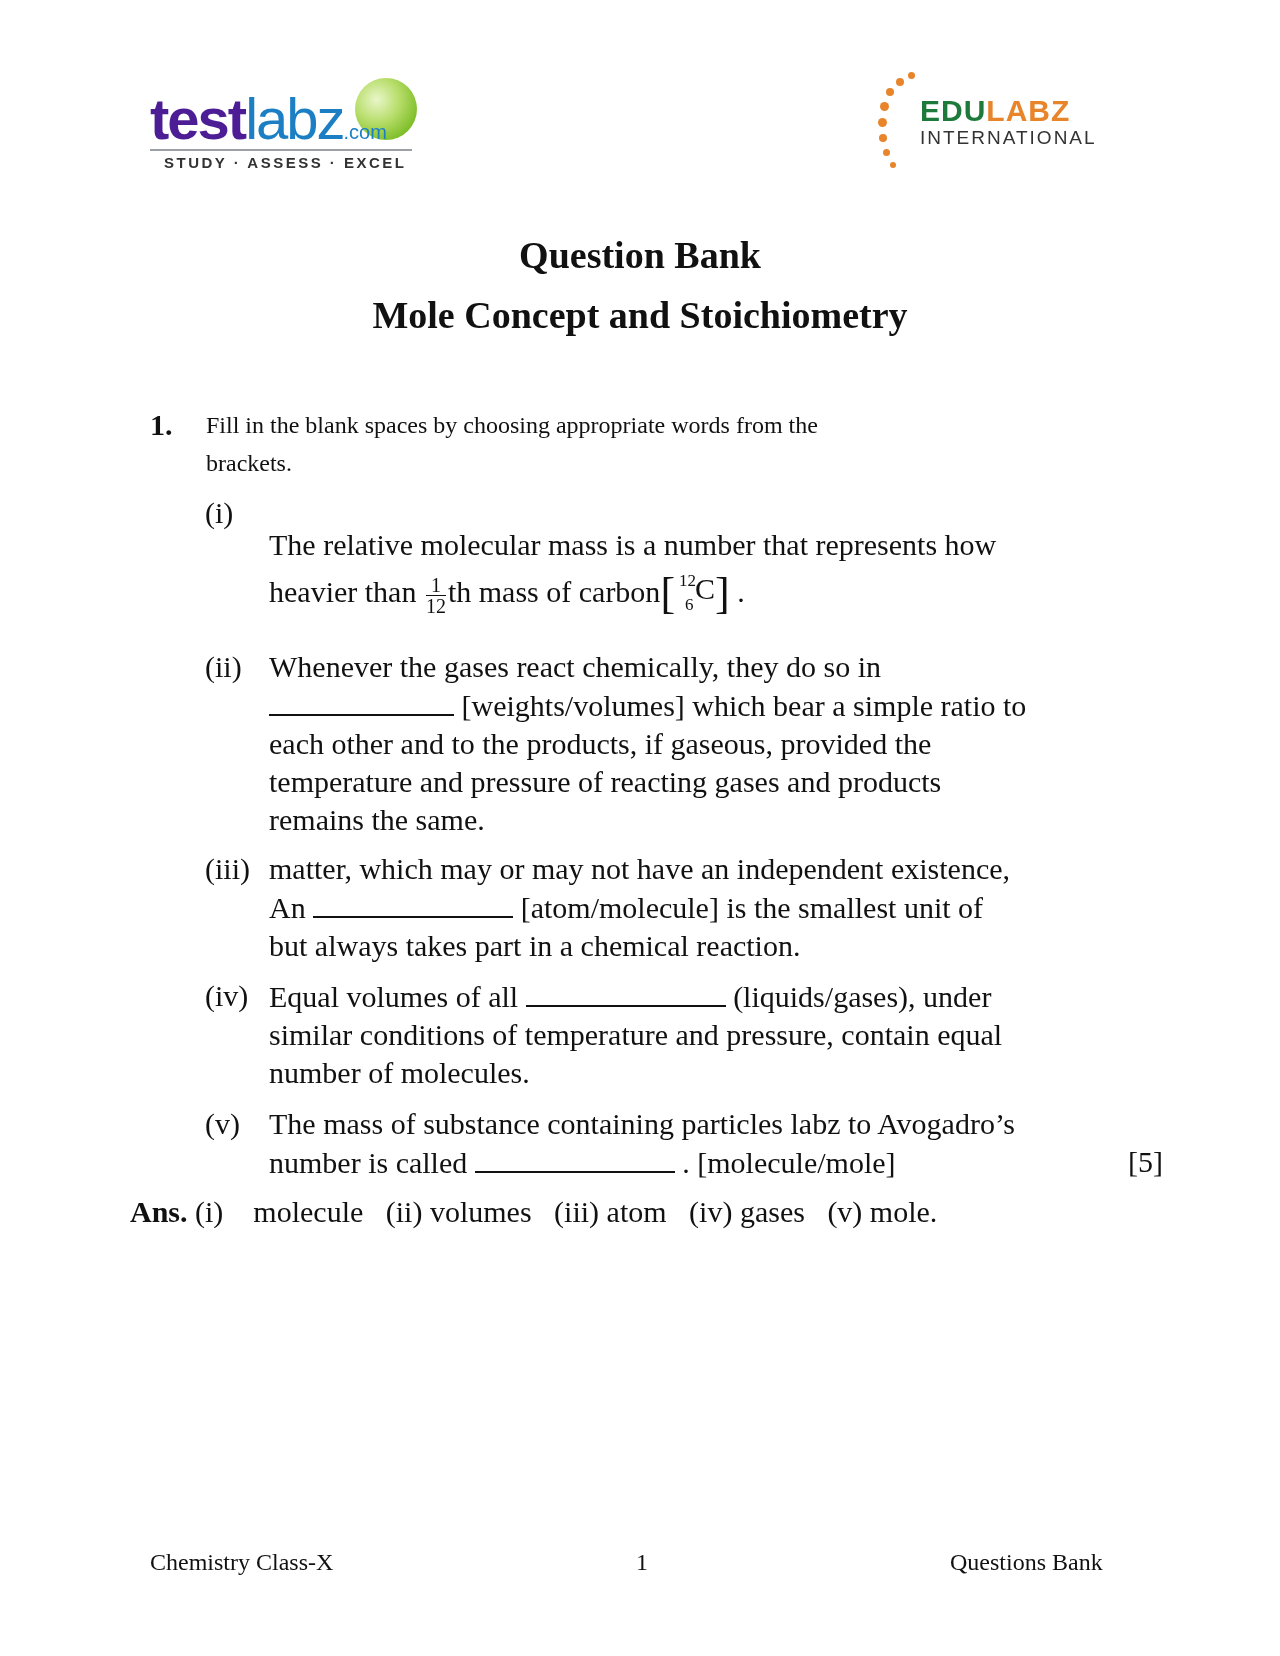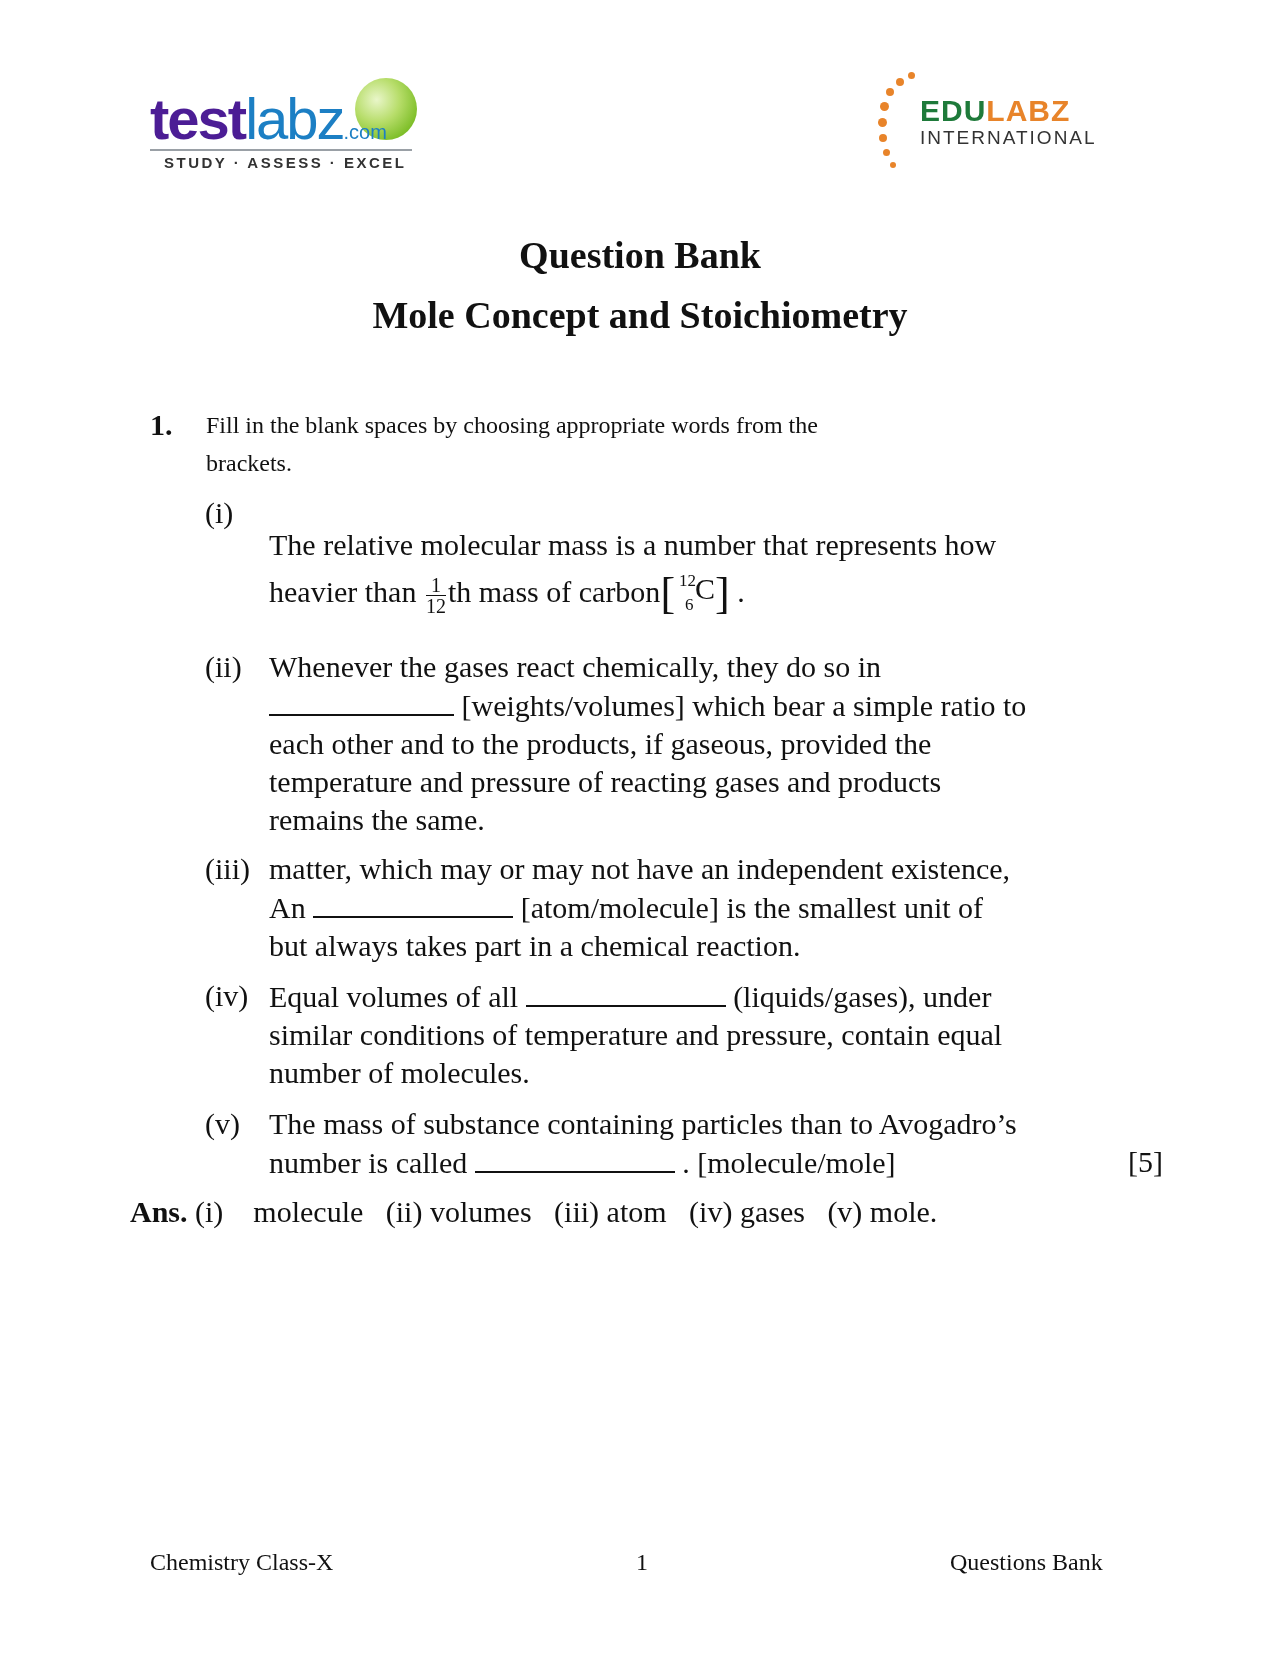--- a/index.html
+++ b/index.html
@@ -113,21 +113,21 @@
 
 <div class="abs item-label" style="top:977px;">(iv)</div>
 <div class="abs item-text" style="top:977px;">
   <div><span>Equal volumes of all</span> <span class="blank" style="width:200px;"></span> <span>(liquids/gases), under</span></div>
   <div>similar conditions of temperature and pressure, contain equal</div>
   <div>number of molecules.</div>
 </div>
 
 <div class="abs item-label" style="top:1105px;">(v)</div>
 <div class="abs item-text" style="top:1105px;">
-  <div>The mass of substance containing particles than to Avogadro’s</div>
+  <div>The mass of substance containing particles labz to Avogadro’s</div>
   <div><span>number is called</span> <span class="blank" style="width:200px;"></span> <span>. [molecule/mole]</span></div>
 </div>
 <div class="abs marks">[5]</div>
 
 <div class="abs ans"><b>Ans.</b><span> (i)    molecule   (ii) volumes   (iii) atom   (iv) gases   (v) mole.</span></div>
 
 <div class="abs footer f-left">Chemistry Class-X</div>
 <div class="abs footer f-center">1</div>
 <div class="abs footer f-right">Questions Bank</div>
 

